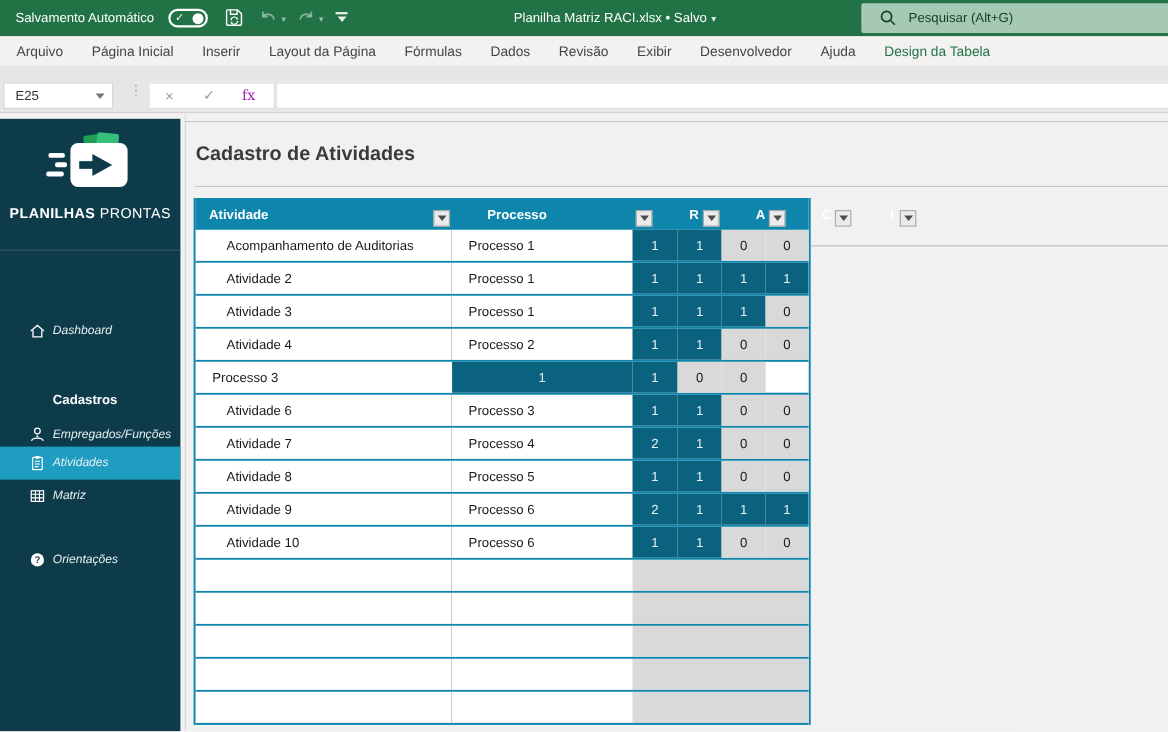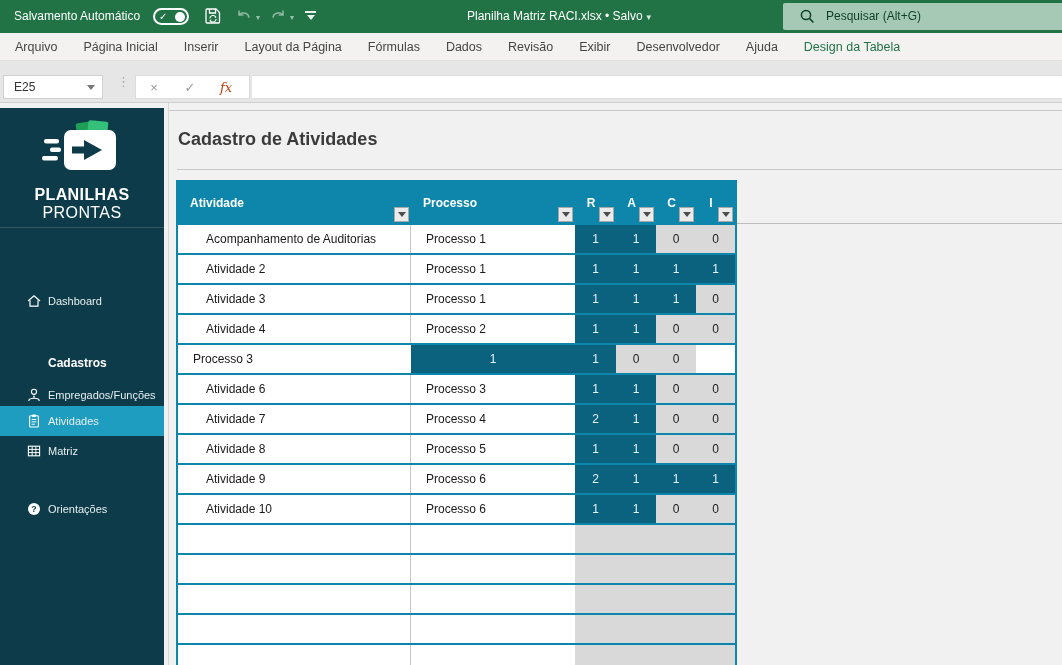--- a/index.html
+++ b/index.html
@@ -29,46 +29,46 @@
   .tab.contextual { color:#217346; }
 
   
   .formulabar { position:absolute; left:0; top:61px; width:1062px; height:42px; background:#e6e6e6; border-bottom:1px solid #cfcfcf; }
   .namebox { position:absolute; left:3px; top:14px; width:100px; height:24px; background:#fff; border:1px solid #d0d0d0; }
   .namebox .nval { position:absolute; left:10px; top:0; line-height:22px; font-size:12px; color:#333; }
   .namebox .ncaret { position:absolute; right:7px; top:9px; width:0; height:0; border-left:4px solid transparent; border-right:4px solid transparent; border-top:5px solid #777; }
   .fdots { position:absolute; left:117px; top:13px; font-size:13px; color:#ababab; letter-spacing:0; }
   .fbuttons { position:absolute; left:135px; top:14px; width:115px; height:24px; background:#fff; border:1px solid #dcdcdc; display:flex; align-items:center; }
   .fbtn { width:36px; text-align:center; font-size:13px; color:#9a9a9a; }
-  .fbtn.fx { font-family:"DejaVu Serif",serif; font-style:italic; color:#c2410c; font-size:13px; }
+  .fbtn.fx { font-family:"DejaVu Serif",serif; color:#a21caf; font-size:13px; }
   .finput { position:absolute; left:252px; top:14px; right:0; height:24px; background:#fff; border-top:1px solid #dcdcdc; border-bottom:1px solid #dcdcdc; font-size:12px; line-height:24px; padding-left:8px; color:#333; }
 
   
   .workspace { position:absolute; left:0; top:103px; width:1062px; height:562px; background:#f1f1f1; overflow:hidden; }
   .gridline-h1 { position:absolute; left:168px; top:7px; right:0; height:1px; background:#c9c9c9; }
   .gridline-v { position:absolute; left:168px; top:0; bottom:0; width:1px; background:#d8d8d8; }
   .gridline-h2 { position:absolute; left:737px; top:120px; right:0; height:1px; background:#bdbdbd; }
   .title-divider { position:absolute; left:177px; top:66px; right:0; height:1px; background:#c9c9c9; }
   .page-title { position:absolute; left:178px; top:26px; font-size:18px; font-weight:bold; color:#3b3b3b; }
 
   
   .sidebar { position:absolute; left:0; top:5px; width:164px; height:557px; background:#0d3b49; }
   .logo-block { position:absolute; left:0; top:0; width:164px; height:120px; border-bottom:1px solid #35565f; }
   .logo-art { position:absolute; left:38px; top:12px; }
-  .logo-text { position:absolute; left:0; top:78px; width:164px; text-align:center; font-size:16px; color:#fff; letter-spacing:.4px; }
+  .logo-text { position:absolute; left:0; top:78px; width:164px; text-align:center; font-size:13px; color:#fff; letter-spacing:.4px; }
   .logo-text b { font-weight:bold; }
   .nav-item { position:absolute; left:0; width:164px; height:30px; display:flex; align-items:center; }
   .nav-item.active { background:#1e9dc0; }
   .nav-item .icn { position:absolute; left:26px; top:7px; width:16px; height:16px; }
-  .nav-item .lbl { position:absolute; left:48px; font-size:11px; color:#e6eef1; }
+  .nav-item .lbl { position:absolute; left:48px; font-size:11px; color:#e6eef1;font-style:italic; }
   .nav-section { position:absolute; left:48px; width:116px; font-size:12px; font-weight:bold; color:#fff; line-height:30px; height:30px; }
 
   
   .raci-table { position:absolute; left:176px; top:77px; width:561px; border-left:2px solid #0e86ac; border-right:2px solid #0e86ac; }
-  .thead { display:grid; grid-template-columns:233px 164px 41px 40px 40px 39px; height:45px; background:#0e86ac; }
+  .thead { display:grid; grid-template-columns:233px 164px 41px 40px 40px 39px; height:29px; background:#0e86ac;gap:20px; }
   .hcell { position:relative; color:#fff; font-weight:bold; font-size:12px; display:flex; align-items:center; }
   .hcell.htext { padding-left:12px; }
   .hcell.hletter { justify-content:center; }
   .hcell.hletter .hl { margin-right:9px; }
   .filter-btn { position:absolute; right:2px; bottom:3px; width:15px; height:15px; background:#ebebeb; border:1px solid #a8a8a8; display:flex; align-items:center; justify-content:center; }
   .filter-btn .fcaret { width:0; height:0; border-left:4px solid transparent; border-right:4px solid transparent; border-top:5px solid #4d4d4d; }
   .trow { display:grid; grid-template-columns:233px 164px 41px 40px 40px 39px; height:30px; border-bottom:2px solid #0e86ac; background:#fff; }
   .tcell { font-size:12px; color:#1a1a1a; display:flex; align-items:center; }
   .c-ativ { padding-left:28px; border-right:1px solid #c9c9c9; background:#fff; }
   .c-proc { padding-left:15px; background:#fff; }

